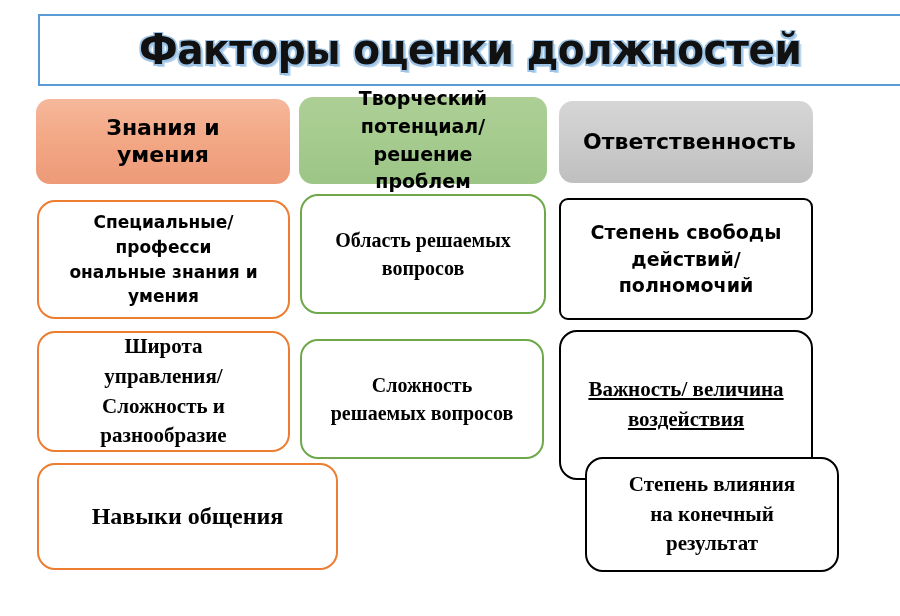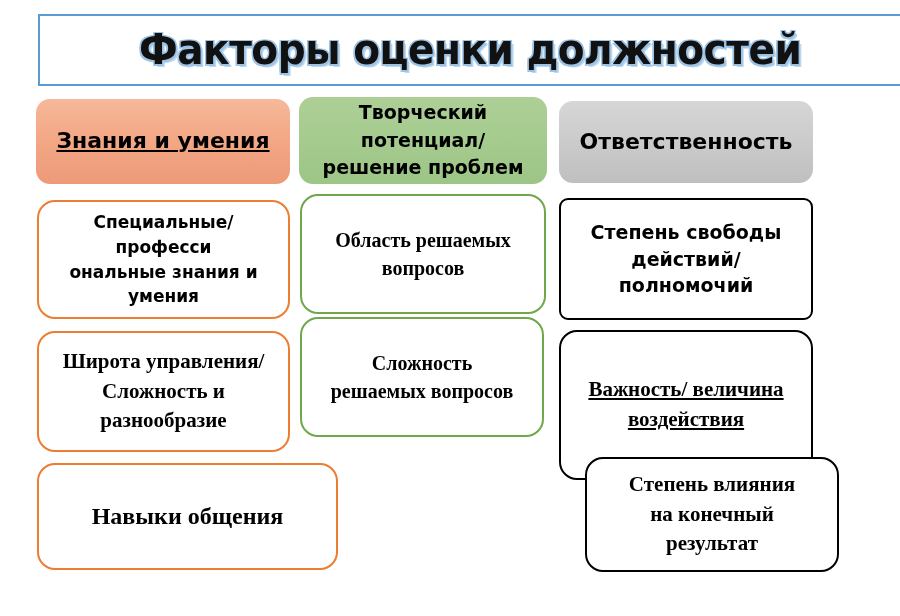--- a/index.html
+++ b/index.html
@@ -54,36 +54,35 @@
     box-sizing: border-box;
     display: flex;
     align-items: center;
     justify-content: center;
     text-align: center;
     color: #000000;
   }
   .box .label {
     display: block;
     width: 100%;
-    padding: 0 10px;
+    padding: 0 24px;
     box-sizing: border-box;
     white-space: pre-line;
   }
 
   
   .hdr {
     border-radius: 14px;
     font-weight: bold;
     font-family: "DejaVu Sans", sans-serif;
   }
   .hdr-1 {
     background: linear-gradient(180deg, #F6B89B 0%, #F3A886 45%, #ED9A78 100%);
     font-size: 22px;
     line-height: 1.2;
-    text-decoration: underline;
   }
   .hdr-2 {
     background: linear-gradient(180deg, #ADCF96 0%, #A5CB8E 50%, #9CC586 100%);
     font-size: 19px;
     line-height: 1.45;
   }
   .hdr-3 {
     background: linear-gradient(180deg, #D6D6D6 0%, #CBCBCB 50%, #BFBFBF 100%);
     font-size: 22px;
     line-height: 1.2;
@@ -143,21 +142,21 @@
 <div class="box hdr hdr-2" style="left:299px; top:97px; width:248px; height:87px;">
   <span class="label">Творческий потенциал/
 решение проблем</span>
 </div>
 
 <div class="box cell green f-serif s-20" style="left:300px; top:194px; width:246px; height:120px;">
   <span class="label">Область решаемых
 вопросов</span>
 </div>
 
-<div class="box cell green f-serif s-20" style="left:300px; top:317px; width:244px; height:120px;">
+<div class="box cell green f-serif s-20" style="left:300px; top:339px; width:244px; height:120px;">
   <span class="label">Сложность
 решаемых вопросов</span>
 </div>
 
 <div class="box hdr hdr-3" style="left:559px; top:101px; width:254px; height:82px;">
   <span class="label">Ответственность</span>
 </div>
 
 <div class="box cell black f-sans s-19" style="left:559px; top:198px; width:254px; height:122px;">
   <span class="label">Степень свободы

